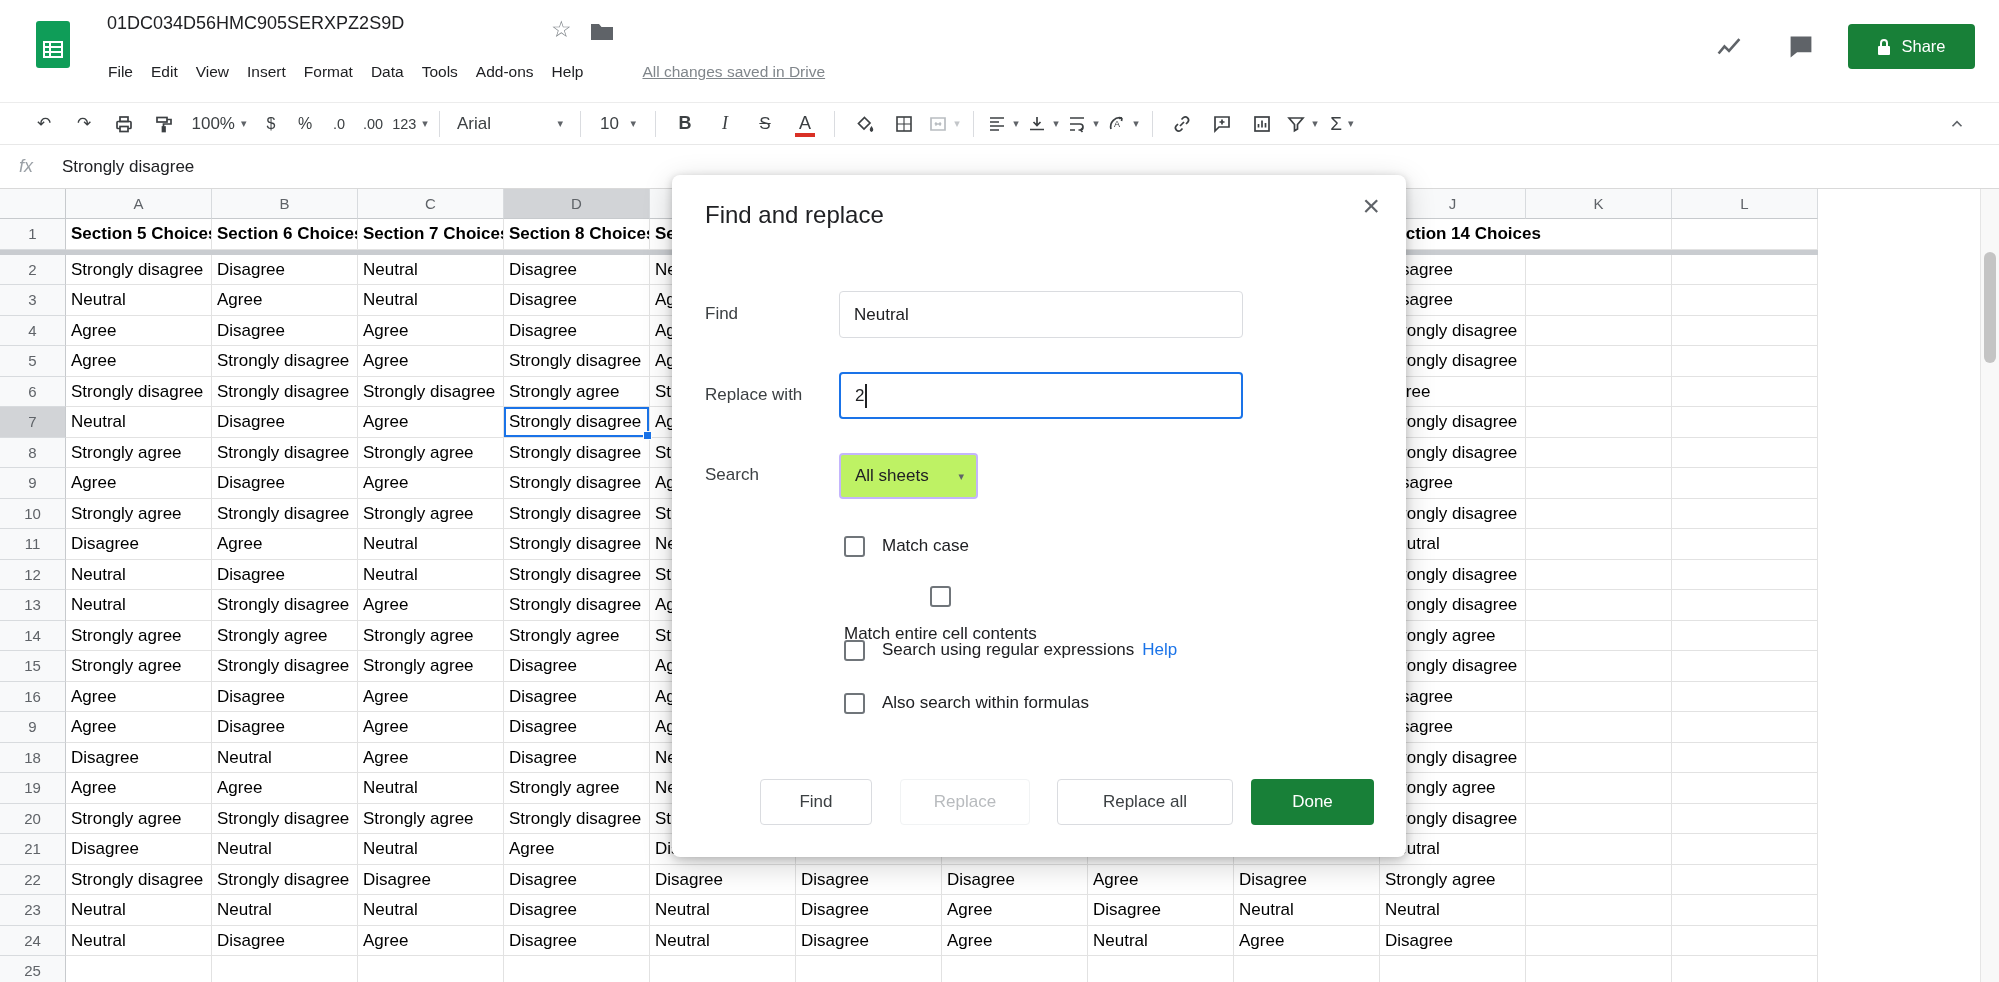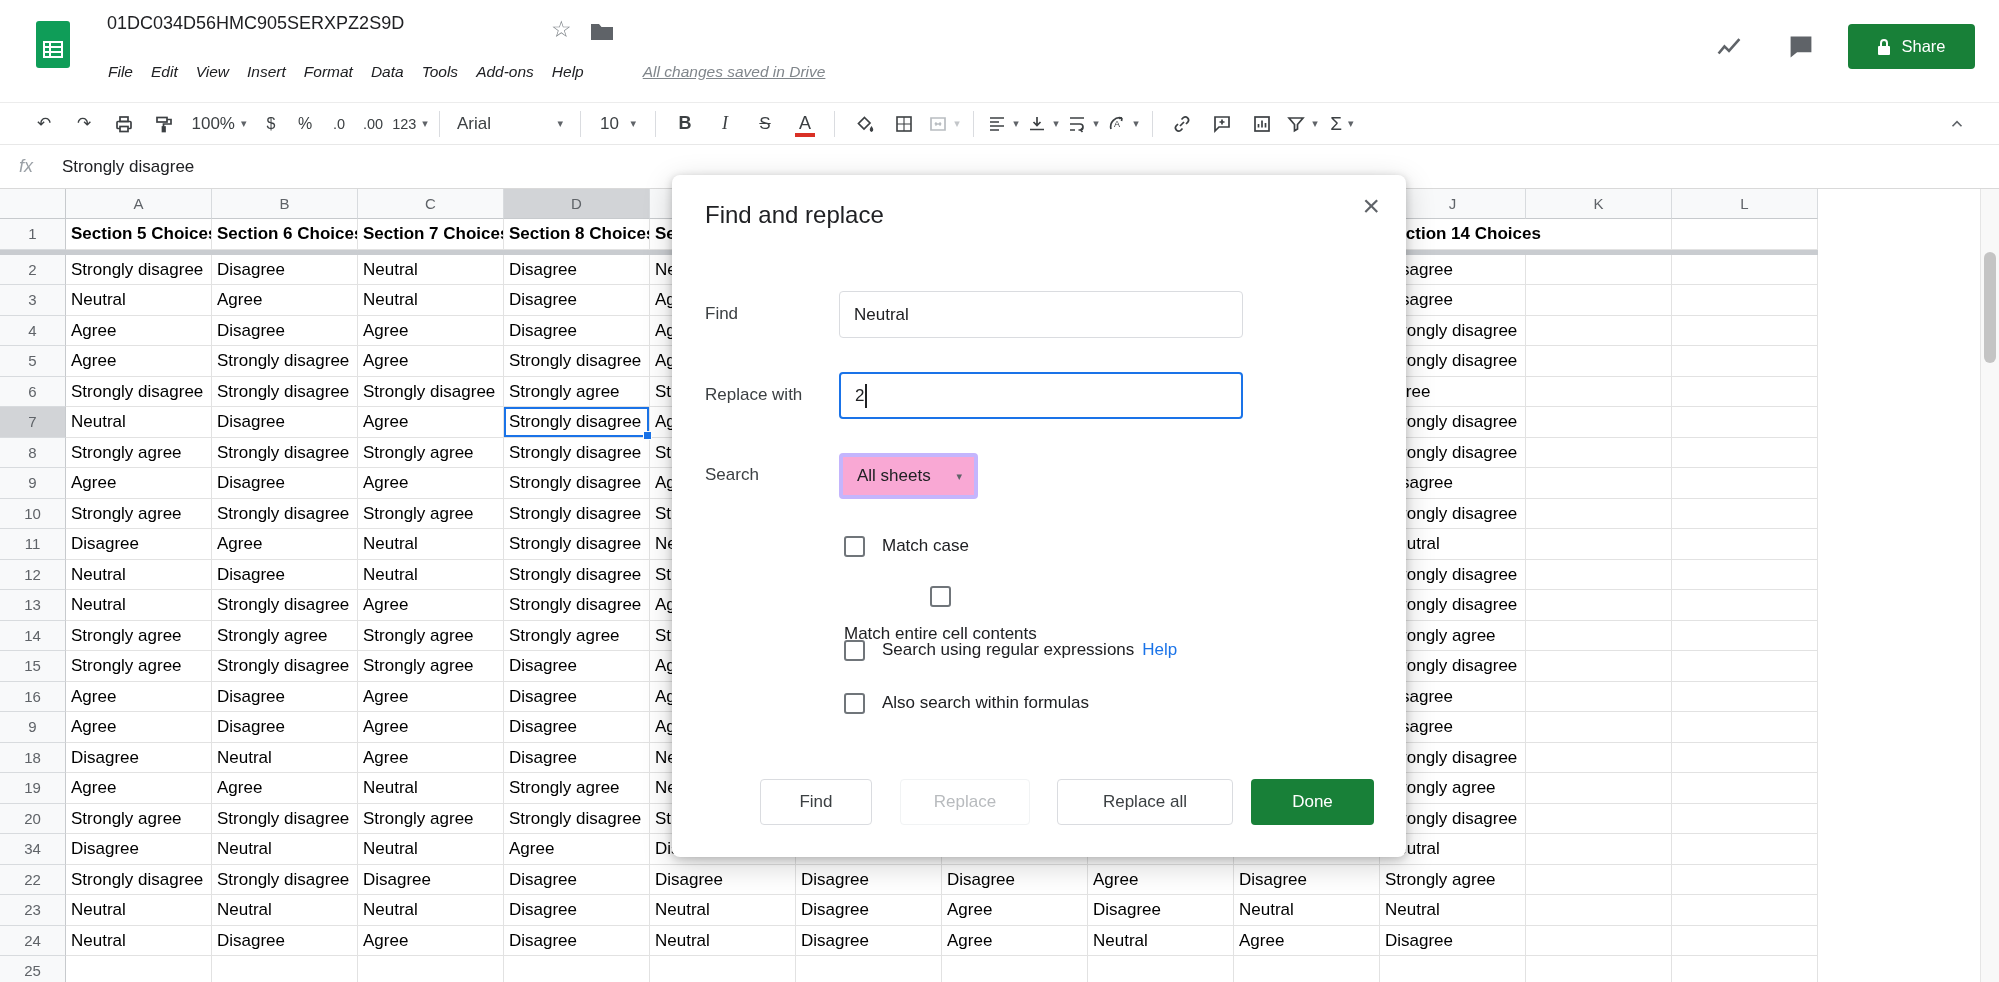--- a/index.html
+++ b/index.html
@@ -5,21 +5,21 @@
   * { margin:0; padding:0; box-sizing:border-box; }
   html,body { width:1999px; height:982px; overflow:hidden; background:#fff;
               font-family:"Liberation Sans", sans-serif; color:#202124; }
 
   
   .topbar { position:absolute; left:0; top:0; width:1999px; height:102px; background:#fff; }
   .logo { position:absolute; left:36px; top:21px; }
   .doc-title { position:absolute; left:107px; top:13px; font-size:18px; color:#202124; white-space:nowrap; }
   .star { position:absolute; left:551px; top:16px; font-size:23px; color:#80868b; }
   .folder { position:absolute; left:590px; top:22px; }
-  .menus { position:absolute; left:99px; top:58px; display:flex; align-items:center;font-style:italic; }
+  .menus { position:absolute; left:99px; top:58px; display:flex; align-items:center; }
   .menu-item { padding:5px 9px; font-size:15.5px; color:#202124; border-radius:3px; }
   .saved { margin-left:50px; font-size:15.5px; color:#80868b; text-decoration:underline; }
   .tr-icon { position:absolute; top:32px; width:30px; height:30px; display:flex; align-items:center; justify-content:center; }
   .share { position:absolute; left:1848px; top:24px; width:127px; height:45px; background:#188038;
            border-radius:4px; color:#fff; display:flex; align-items:center; justify-content:center;
            gap:10px; font-size:16.5px; font-weight:500; border:none; }
 
   
   .toolbar { position:absolute; left:0; top:102px; width:1999px; height:42px;
              border-top:1px solid #ececec; display:flex; align-items:center; padding:0 18px 0 24px; }
@@ -78,23 +78,23 @@
             box-shadow:0 2px 8px rgba(0,0,0,.20), 0 8px 30px rgba(0,0,0,.18); }
   .dlg-title { position:absolute; left:33px; top:26px; font-size:24px; color:#202124; }
   .dlg-close { position:absolute; right:26px; top:16px; font-size:30px; color:#5f6368; line-height:1;
                background:none; border:none; cursor:default; }
   .dlg-label { position:absolute; left:33px; font-size:17px; color:#3c4043; }
   .dlg-input { position:absolute; left:167px; width:404px; height:47px; border:1px solid #dadce0;
                border-radius:4px; font-size:17px; color:#202124; padding:0 14px;
                display:flex; align-items:center; background:#fff; }
   .dlg-input.focus { border:2px solid #1a73e8; }
   .cursorbar { width:2px; height:24px; background:#202124; margin-left:1px; }
-  .dlg-select { position:absolute; left:167px; top:278px; width:139px; height:46px; border:4px solid #c4b5fd;
+  .dlg-select { position:absolute; left:167px; top:278px; width:139px; height:46px; border:2px solid #c4b5fd;
                 border-radius:4px; display:flex; align-items:center; justify-content:space-between;
-                padding:0 12px 0 14px; font-size:17px; color:#202124; background:#f9a8d4; }
+                padding:0 12px 0 14px; font-size:17px; color:#202124; background:#bef264; }
   .cbrow { position:absolute; left:172px; display:flex; align-items:center; gap:17px;
            font-size:17px; color:#202124; height:24px; }
   .cbox { width:21px; height:21px; border:2px solid #70757a; border-radius:3px; background:#fff; flex:none; }
   .help { color:#1a73e8; }
   .dlg-btn { position:absolute; top:604px; height:46px; border-radius:4px; background:#fff;
              border:1px solid #dadce0; font-size:17px; font-weight:500; color:#3c4043;
              display:flex; align-items:center; justify-content:center; font-family:inherit; }
   .btn-find { left:88px; width:112px; }
   .btn-replace { left:228px; width:130px; color:#b8bbbe; border-color:#f1f3f4; }
   .btn-replace-all { left:385px; width:176px; }
@@ -599,21 +599,21 @@
       <div class="cell">Strongly agree</div>
       <div class="cell"></div>
       <div class="cell"></div>
       <div class="cell"></div>
       <div class="cell"></div>
       <div class="cell">Strongly disagree</div>
       <div class="cell"></div>
       <div class="cell"></div>
     </div>
     <div class="grow">
-      <div class="gut">34</div>
+      <div class="gut">21</div>
       <div class="cell">Disagree</div>
       <div class="cell">Neutral</div>
       <div class="cell">Neutral</div>
       <div class="cell">Agree</div>
       <div class="cell">Disagree</div>
       <div class="cell"></div>
       <div class="cell"></div>
       <div class="cell"></div>
       <div class="cell"></div>
       <div class="cell">Neutral</div>

